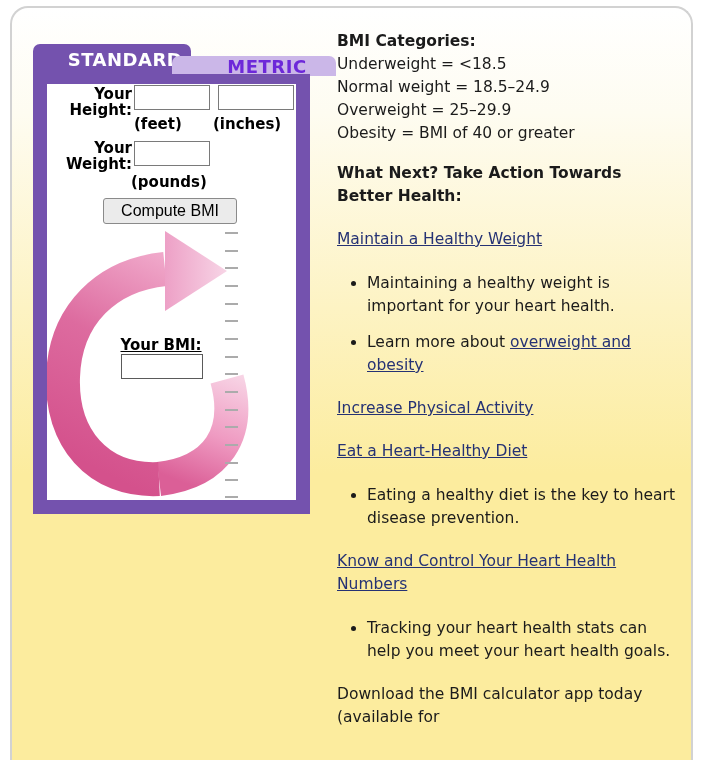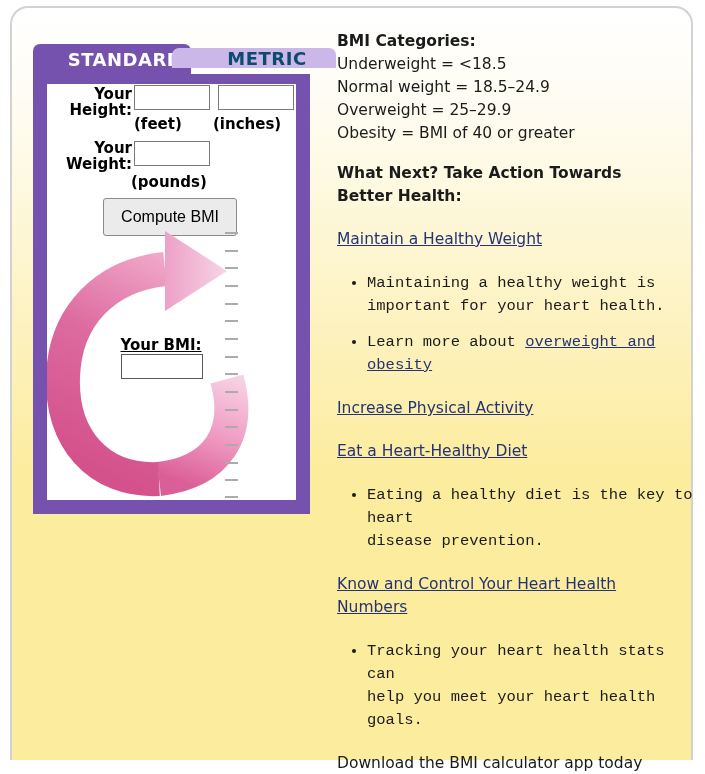--- a/index.html
+++ b/index.html
@@ -14,51 +14,51 @@
     border:2px solid #d2d2d2; border-bottom:none;
     border-radius:18px 18px 0 0;
     background:linear-gradient(180deg,#ffffff 0%,#fefcf1 14%,#fdf3c3 40%,#fcec9e 62%,#fcec9e 100%);
   }
   
   .calc { position:absolute; left:21px; top:36px; width:277px; height:470px; }
   .tab { position:absolute; display:flex; align-items:center; justify-content:center;
          font-weight:bold; font-size:18px; letter-spacing:.5px; cursor:pointer;padding-left:26px; }
   .tab-standard { left:0; top:0; width:132px; height:30px; background:#7452ae;
                   border-radius:7px 7px 0 0; color:#ffffff; }
-  .tab-metric   { left:139px; top:4px; width:138px; height:20px; background:#cbb7e8;
-                  border-radius:7px 7px 0 0; color:#0c4a6e; }
+  .tab-metric   { left:139px; top:12px; width:138px; height:20px; background:#cbb7e8;
+                  border-radius:7px 7px 0 0; color:#6d28d9; }
   .calc-frame { position:absolute; left:0; top:30px; width:277px; height:440px;
                 background:#7452ae; }
   .calc-inner { position:absolute; left:14px; top:10px; width:249px; height:416px;
                 background:#ffffff; }
   .lbl { position:absolute; font-weight:bold; font-size:15px; line-height:16px;
          color:#000; white-space:pre-line; text-align:right; }
   .unit { position:absolute; font-weight:bold; font-size:15px; color:#000; text-align:left; }
   .box { position:absolute; box-sizing:border-box; width:76px; height:25px;
          border:1px solid #7a7a7a; background:#fff; font-size:14px; padding:1px 3px;
          font-family:"DejaVu Sans", sans-serif; }
-  .compute-btn { position:absolute; left:56px; top:114px; width:134px; height:38px;
+  .compute-btn { position:absolute; left:56px; top:114px; width:134px; height:26px;
          background:#ebebeb; border:1px solid #8a8a8a; border-radius:3px;
          font-family:"Liberation Sans", sans-serif; font-size:16px; color:#000; }
   .graphic { position:absolute; left:0; top:145px; width:249px; height:271px; }
   .bmi-label { position:absolute; left:68px; top:252px; width:92px; text-align:center;
          font-weight:bold; font-size:15px; text-decoration:underline; color:#000; }
   .bmi-box { position:absolute; left:74px; top:270px; width:82px; height:25px;
          box-sizing:border-box; border:1px solid #5a5a5a; background:#fff; font-size:14px; }
   
   .info { position:absolute; left:325px; top:22px; width:357px;
           font-size:15.5px; line-height:23px; color:#1b1b1b; }
   .info p { margin:0; }
   .bold { font-weight:bold; }
   .pre { white-space:pre-line; }
   .mt  { margin-top:17px !important; }
   .linkp { margin-top:20px !important; }
   a.lnk { color:#253274; text-decoration:underline; cursor:pointer; }
   .info ul { margin:21px 0 0 0; padding:0 0 0 30px; }
-  .info li { margin:0;font-family:Liberation Mono, monospace; }
+  .info li { margin:0; }
   .info li + li { margin-top:13px; }
   .dl { margin-top:20px !important; }
 </style>
 </head>
 <body>
 
 <div class="panel">
 
   <div class="calc">
     <div class="tab tab-standard">STANDARD</div>

